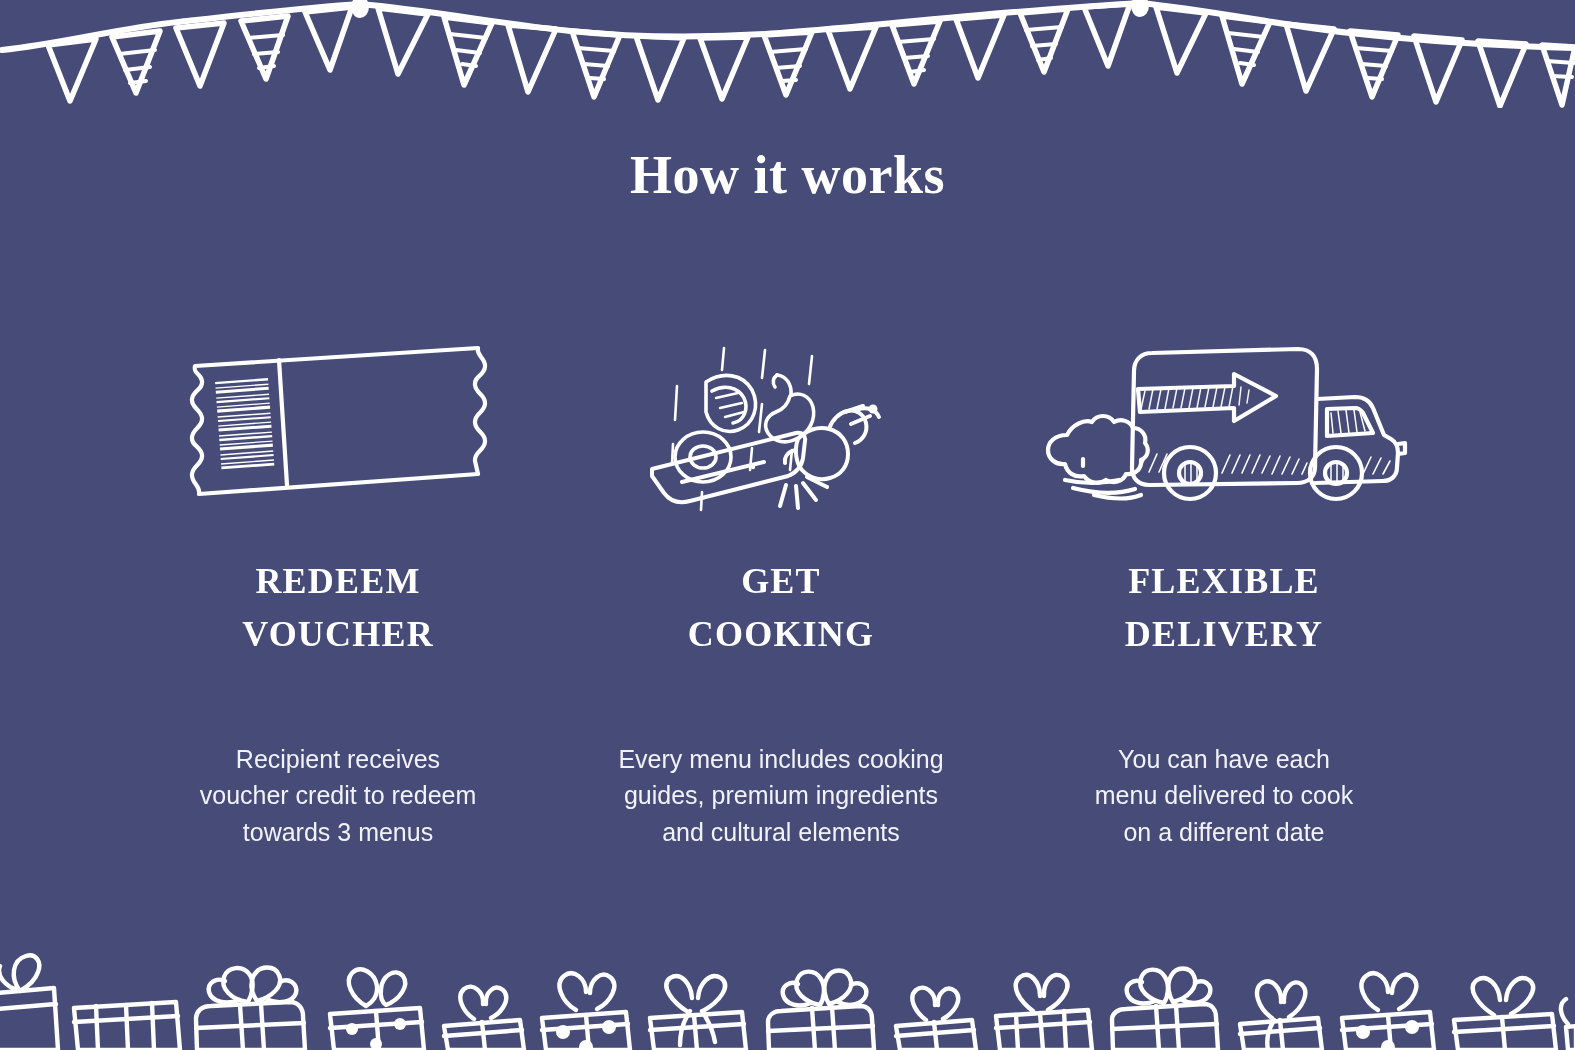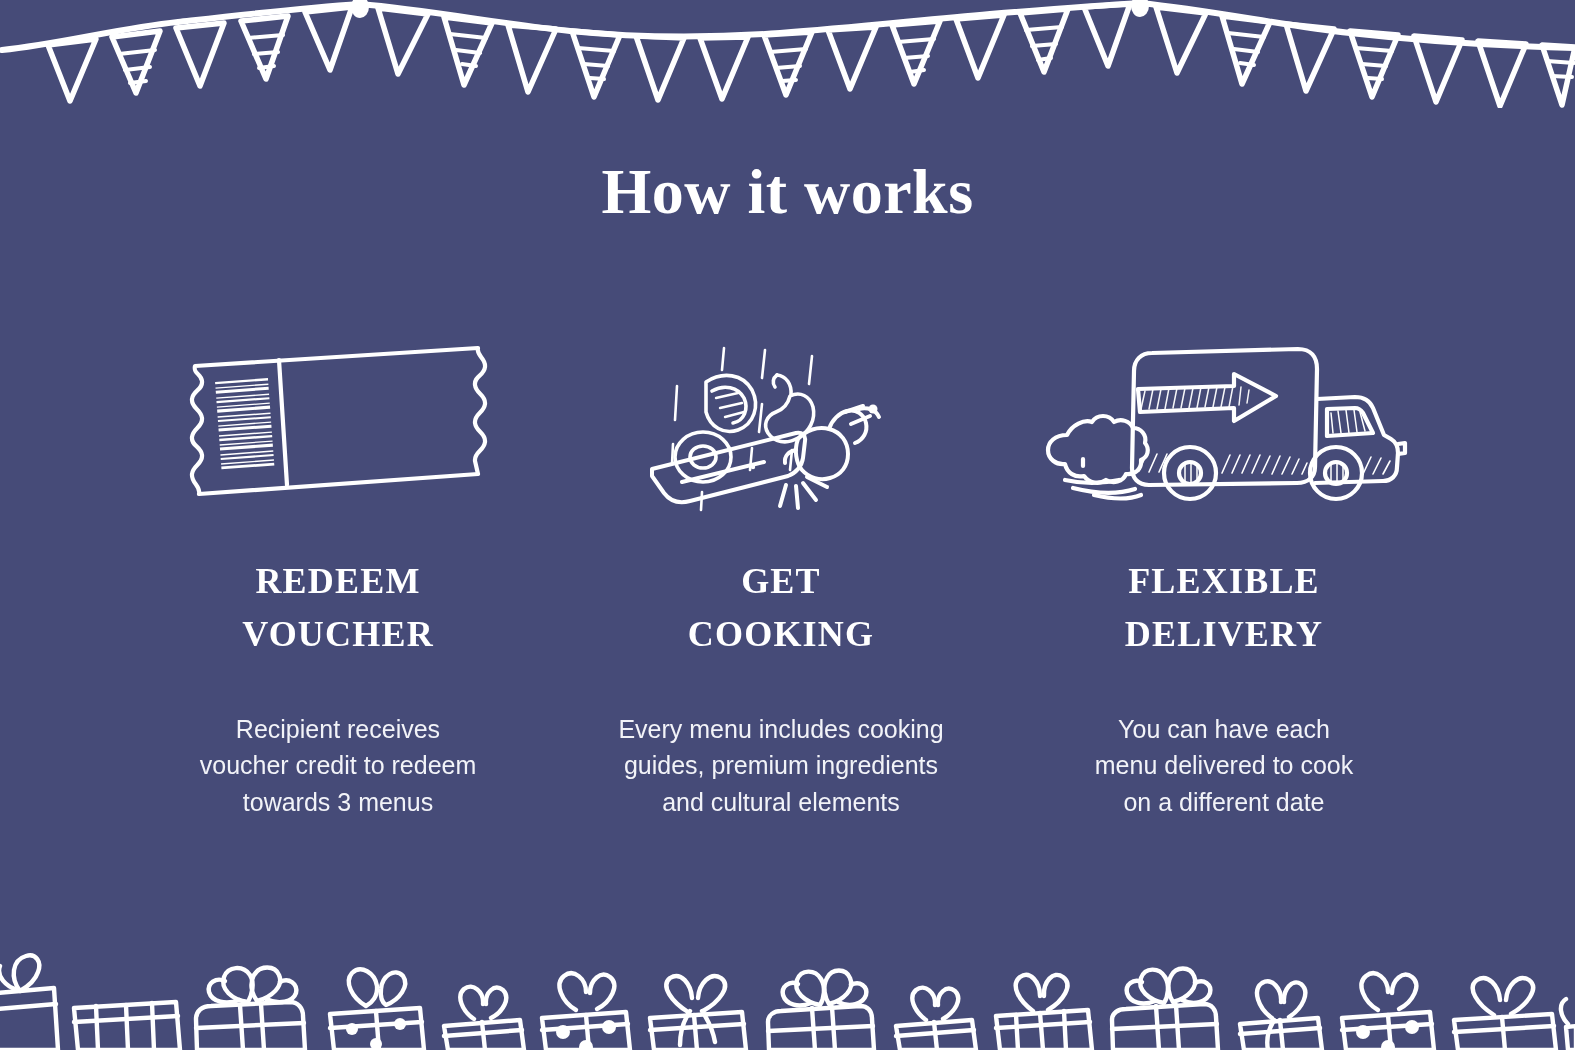--- a/index.html
+++ b/index.html
@@ -42,27 +42,27 @@
     left: 0;
     width: 1575px;
     height: 118px;
     pointer-events: none;
   }
   .gifts-band svg { display: block; }
 
   
   .page-title {
     position: absolute;
-    top: 160px;
+    top: 148px;
     left: 0;
     width: 1575px;
     text-align: center;
     font-family: "Liberation Serif", "DejaVu Serif", serif;
     font-weight: 700;
-    font-size: 64px;
+    font-size: 54px;
     line-height: 1;
     letter-spacing: 0.5px;
     color: #ffffff;
   }
 
   
   .columns {
     position: absolute;
     top: 330px;
     left: 0;
@@ -94,21 +94,21 @@
     font-size: 36px;
     line-height: 1.48;
     letter-spacing: 1.2px;
     color: #ffffff;
     text-align: center;
     text-transform: uppercase;
     white-space: pre-line;
   }
 
   .col-body {
-    margin-top: 49px;
+    margin-top: 79px;
     font-family: "Liberation Sans", sans-serif;
     font-weight: 400;
     font-size: 25px;
     line-height: 1.46;
     color: #f2f3f8;
     text-align: center;
     white-space: pre-line;
   }
 </style>
 </head>

